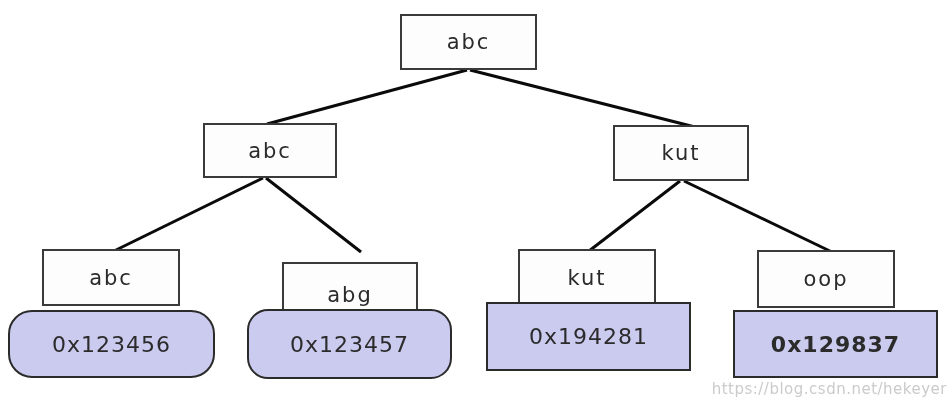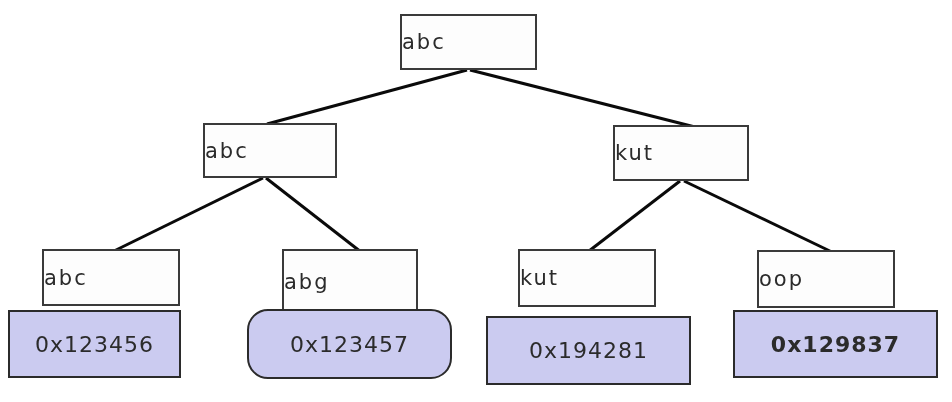--- a/index.html
+++ b/index.html
@@ -17,20 +17,21 @@
     width: 952px; height: 402px;
     pointer-events: none;
   }
   .node {
     position: absolute;
     box-sizing: border-box;
     background: var(--node-fill, #fefefe);
     border: 2px solid var(--node-border, #3a3a3a);
     display: flex;
     align-items: center;
+    justify-content: center;
     font-size: 21px;
     letter-spacing: 2px;
     color: var(--text, #2b2b2b);
   }
   .addr {
     position: absolute;
     box-sizing: border-box;
     background: var(--address-fill, #ccccf0);
     border: 2px solid var(--address-border, #2b2b2b);
     display: flex;
@@ -47,26 +48,26 @@
     font-size: 15px;
     color: var(--watermark-color, #cbcbcb);
     letter-spacing: 0.5px;
     user-select: none;
   }
   
   .n-root   { left: 400px; top: 14px;  width: 137px; height: 56px; }
   .n-l2a    { left: 203px; top: 123px; width: 134px; height: 55px; }
   .n-l2b    { left: 613px; top: 125px; width: 136px; height: 56px; }
   .n-leaf0  { left: 42px;  top: 249px; width: 138px; height: 57px; }
-  .n-leaf1  { left: 282px; top: 249px; width: 136px; height: 65px; }
+  .n-leaf1  { left: 282px; top: 262px; width: 136px; height: 65px; }
   .n-leaf2  { left: 518px; top: 249px; width: 138px; height: 58px; }
   .n-leaf3  { left: 757px; top: 250px; width: 138px; height: 58px; }
-  .a-0 { left: 8px;   top: 310px; width: 173px; height: 68px; }
+  .a-0 { left: 8px;   top: 310px; width: 207px; height: 68px; border-radius: 24px; }
   .a-1 { left: 247px; top: 309px; width: 205px; height: 70px; border-radius: 21px; }
-  .a-2 { left: 486px; top: 316px; width: 205px; height: 69px; }
+  .a-2 { left: 486px; top: 302px; width: 205px; height: 69px; }
   .a-3 { left: 733px; top: 310px; width: 205px; height: 68px; font-weight: bold; }
 </style>
 </head>
 <body>
 
 <div class="stage">
 
   <svg class="edges" viewBox="0 0 952 402" xmlns="http://www.w3.org/2000/svg">
     <line x1="467" y1="70" x2="267" y2="124" stroke="#0a0a0a" stroke-width="3"></line>
     <line x1="470" y1="70" x2="695" y2="127" stroke="#0a0a0a" stroke-width="3"></line>
@@ -106,14 +107,15 @@
   <div class="addr a-1">
     <span>0x123457</span>
   </div>
   <div class="addr a-2">
     <span>0x194281</span>
   </div>
   <div class="addr a-3">
     <span>0x129837</span>
   </div>
 
+  <div class="watermark">https://blog.csdn.net/hekeyer</div>
 
 </div>
 
 </body></html>

